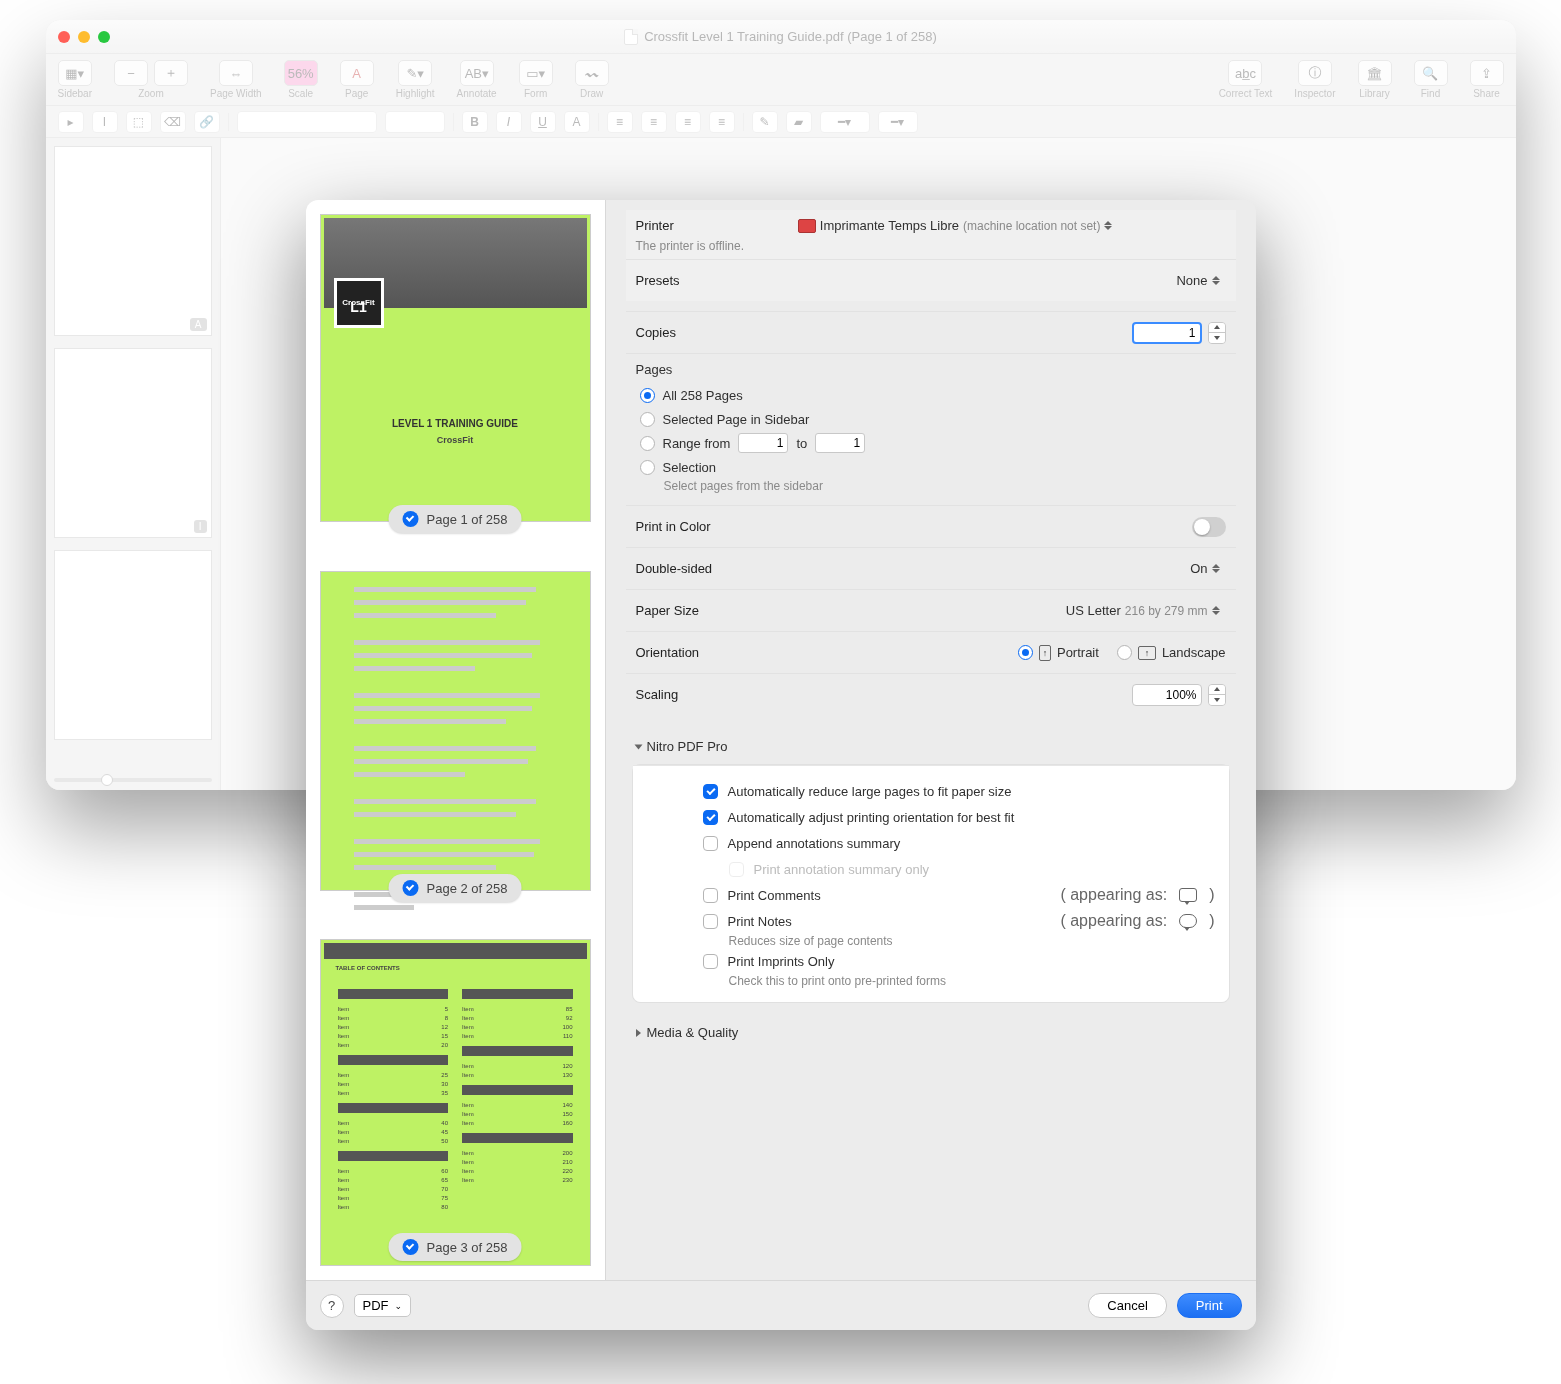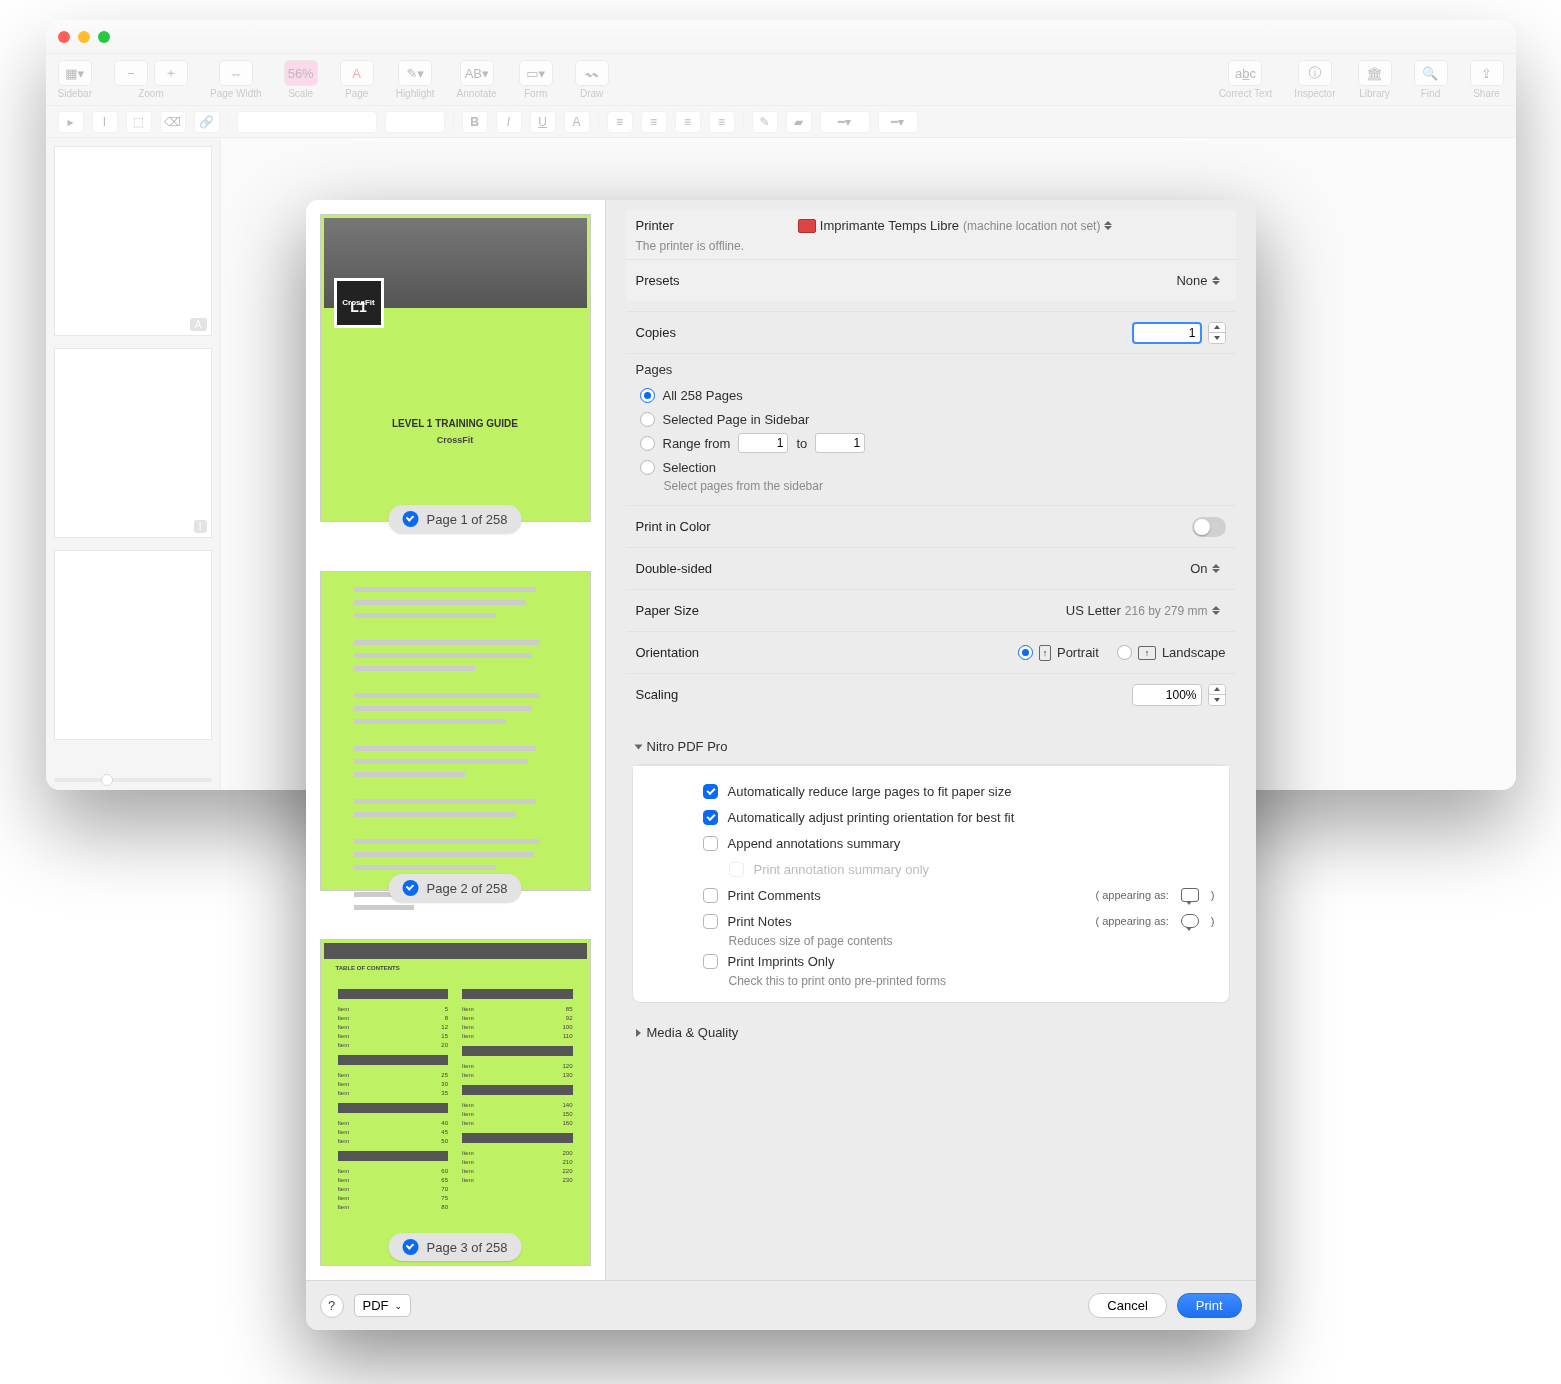--- a/index.html
+++ b/index.html
@@ -103,21 +103,21 @@
 .section-card{margin:12px 6px;border:1px solid #e0e0e0;border-radius:8px;background:#f2f2f2;}
 .disclosure{display:flex;align-items:center;gap:6px;padding:10px 10px;font-size:13px;}
 .disc-tri{width:0;height:0;border-top:4px solid transparent;border-bottom:4px solid transparent;border-left:5px solid #666;}
 .disc-tri.open{transform:rotate(90deg);}
 .card-body{background:#fff;border-radius:0 0 8px 8px;border-top:1px solid #e6e6e6;padding:12px 14px 14px 70px;}
 .chk-row{display:flex;align-items:center;gap:10px;min-height:26px;font-size:13px;}
 .chk{width:15px;height:15px;border:1px solid #b5b5b5;border-radius:4px;background:#fff;position:relative;flex-shrink:0;}
 .chk.on{background:var(--blue);border-color:var(--blue);}
 .chk.on::after{content:"";position:absolute;left:3px;top:3px;width:6px;height:3px;border-left:2px solid #fff;border-bottom:2px solid #fff;transform:rotate(-45deg);}
 .chk-sub{margin-left:26px;font-size:12px;color:var(--text-dim);}
-.appearing{margin-left:auto;font-size:11px;color:#666;display:flex;align-items:center;gap:12px;}
+.appearing{margin-left:auto;font-size:16px;color:#666;display:flex;align-items:center;gap:12px;}
 .speech{width:18px;height:14px;border:1.5px solid #666;border-radius:3px;position:relative;}
 .speech.round{border-radius:8px;}
 .speech::after{content:"";position:absolute;bottom:-4px;left:4px;width:0;height:0;border-left:3px solid transparent;border-right:3px solid transparent;border-top:4px solid #666;}
 
 .pd-footer{height:50px;border-top:1px solid var(--border);display:flex;align-items:center;padding:0 14px;gap:10px;background:#ececec;}
 .help-btn{width:24px;height:24px;border:1px solid #c8c8c8;border-radius:50%;background:#fff;display:flex;align-items:center;justify-content:center;font-size:13px;color:#444;}
 .pdf-btn{border:1px solid #c8c8c8;border-radius:5px;background:#fff;padding:3px 8px;display:flex;align-items:center;gap:6px;font-size:13px;}
 .btn{border:1px solid #c8c8c8;border-radius:12px;background:#fff;padding:4px 18px;font-size:13px;}
 .btn.primary{background:linear-gradient(#3f8dff,#1c6ff2);border-color:#1c6ff2;color:#fff;font-weight:500;}
 .spacer{flex:1;}
@@ -127,20 +127,24 @@
 <body>
 
 <div class="stage">
   <div class="mac-window">
 
     <div class="titlebar">
       <div class="traffic">
         <div class="tl red"></div>
         <div class="tl yellow"></div>
         <div class="tl green"></div>
+      </div>
+      <div class="title">
+        <span class="doc-icon"></span>
+        <span>Crossfit Level 1 Training Guide.pdf (Page 1 of 258)</span>
       </div>
     </div>
 
     <div class="toolbar">
       <div class="tb-group">
         <div class="tb-icons">
             <div class="tb-btn">▦▾</div>
           </div>
         <div class="tb-lbl">Sidebar</div>
       </div>

